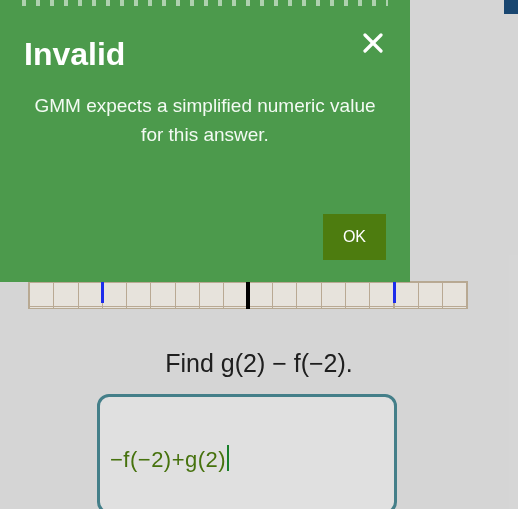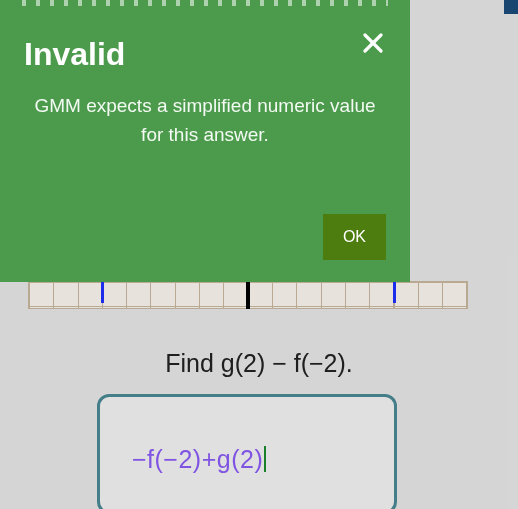--- a/index.html
+++ b/index.html
@@ -23,21 +23,21 @@
   .prompt {
     position: absolute; top: 340px; left: 0; right: 0; text-align: center;
     font-size: 25px; color: #222; margin-top: 9px;
   }
 
   .answer-box {
     position: absolute; top: 394px; left: 97px; width: 300px; height: 120px;
     border: 3px solid #4a8a95; border-radius: 12px; background: #f3f3f3;
     padding: 48px 10px 10px 10px;
   }
-  .answer-text { font-size: 25px; color: #8b5cf6; letter-spacing: 0.5px; margin-left: 22px; }
+  .answer-text { font-size: 22px; color: #4d7c0f; letter-spacing: 0.5px; }
   .cursor { display: inline-block; width: 2px; height: 26px; background: #1c8a2e; vertical-align: -4px; margin-left: 1px; }
 
   .scrim { position: absolute; inset: 0; background: rgba(0,0,0,0.08); }
 
   .modal {
     position: absolute; top: 0; left: 0; width: 410px; height: 282px;
     background: #4c9a4c; color: #fff; padding: 22px 24px 20px 24px;
   }
   .modal-dots {
     position: absolute; top: 0; left: 22px; right: 22px; height: 6px;

